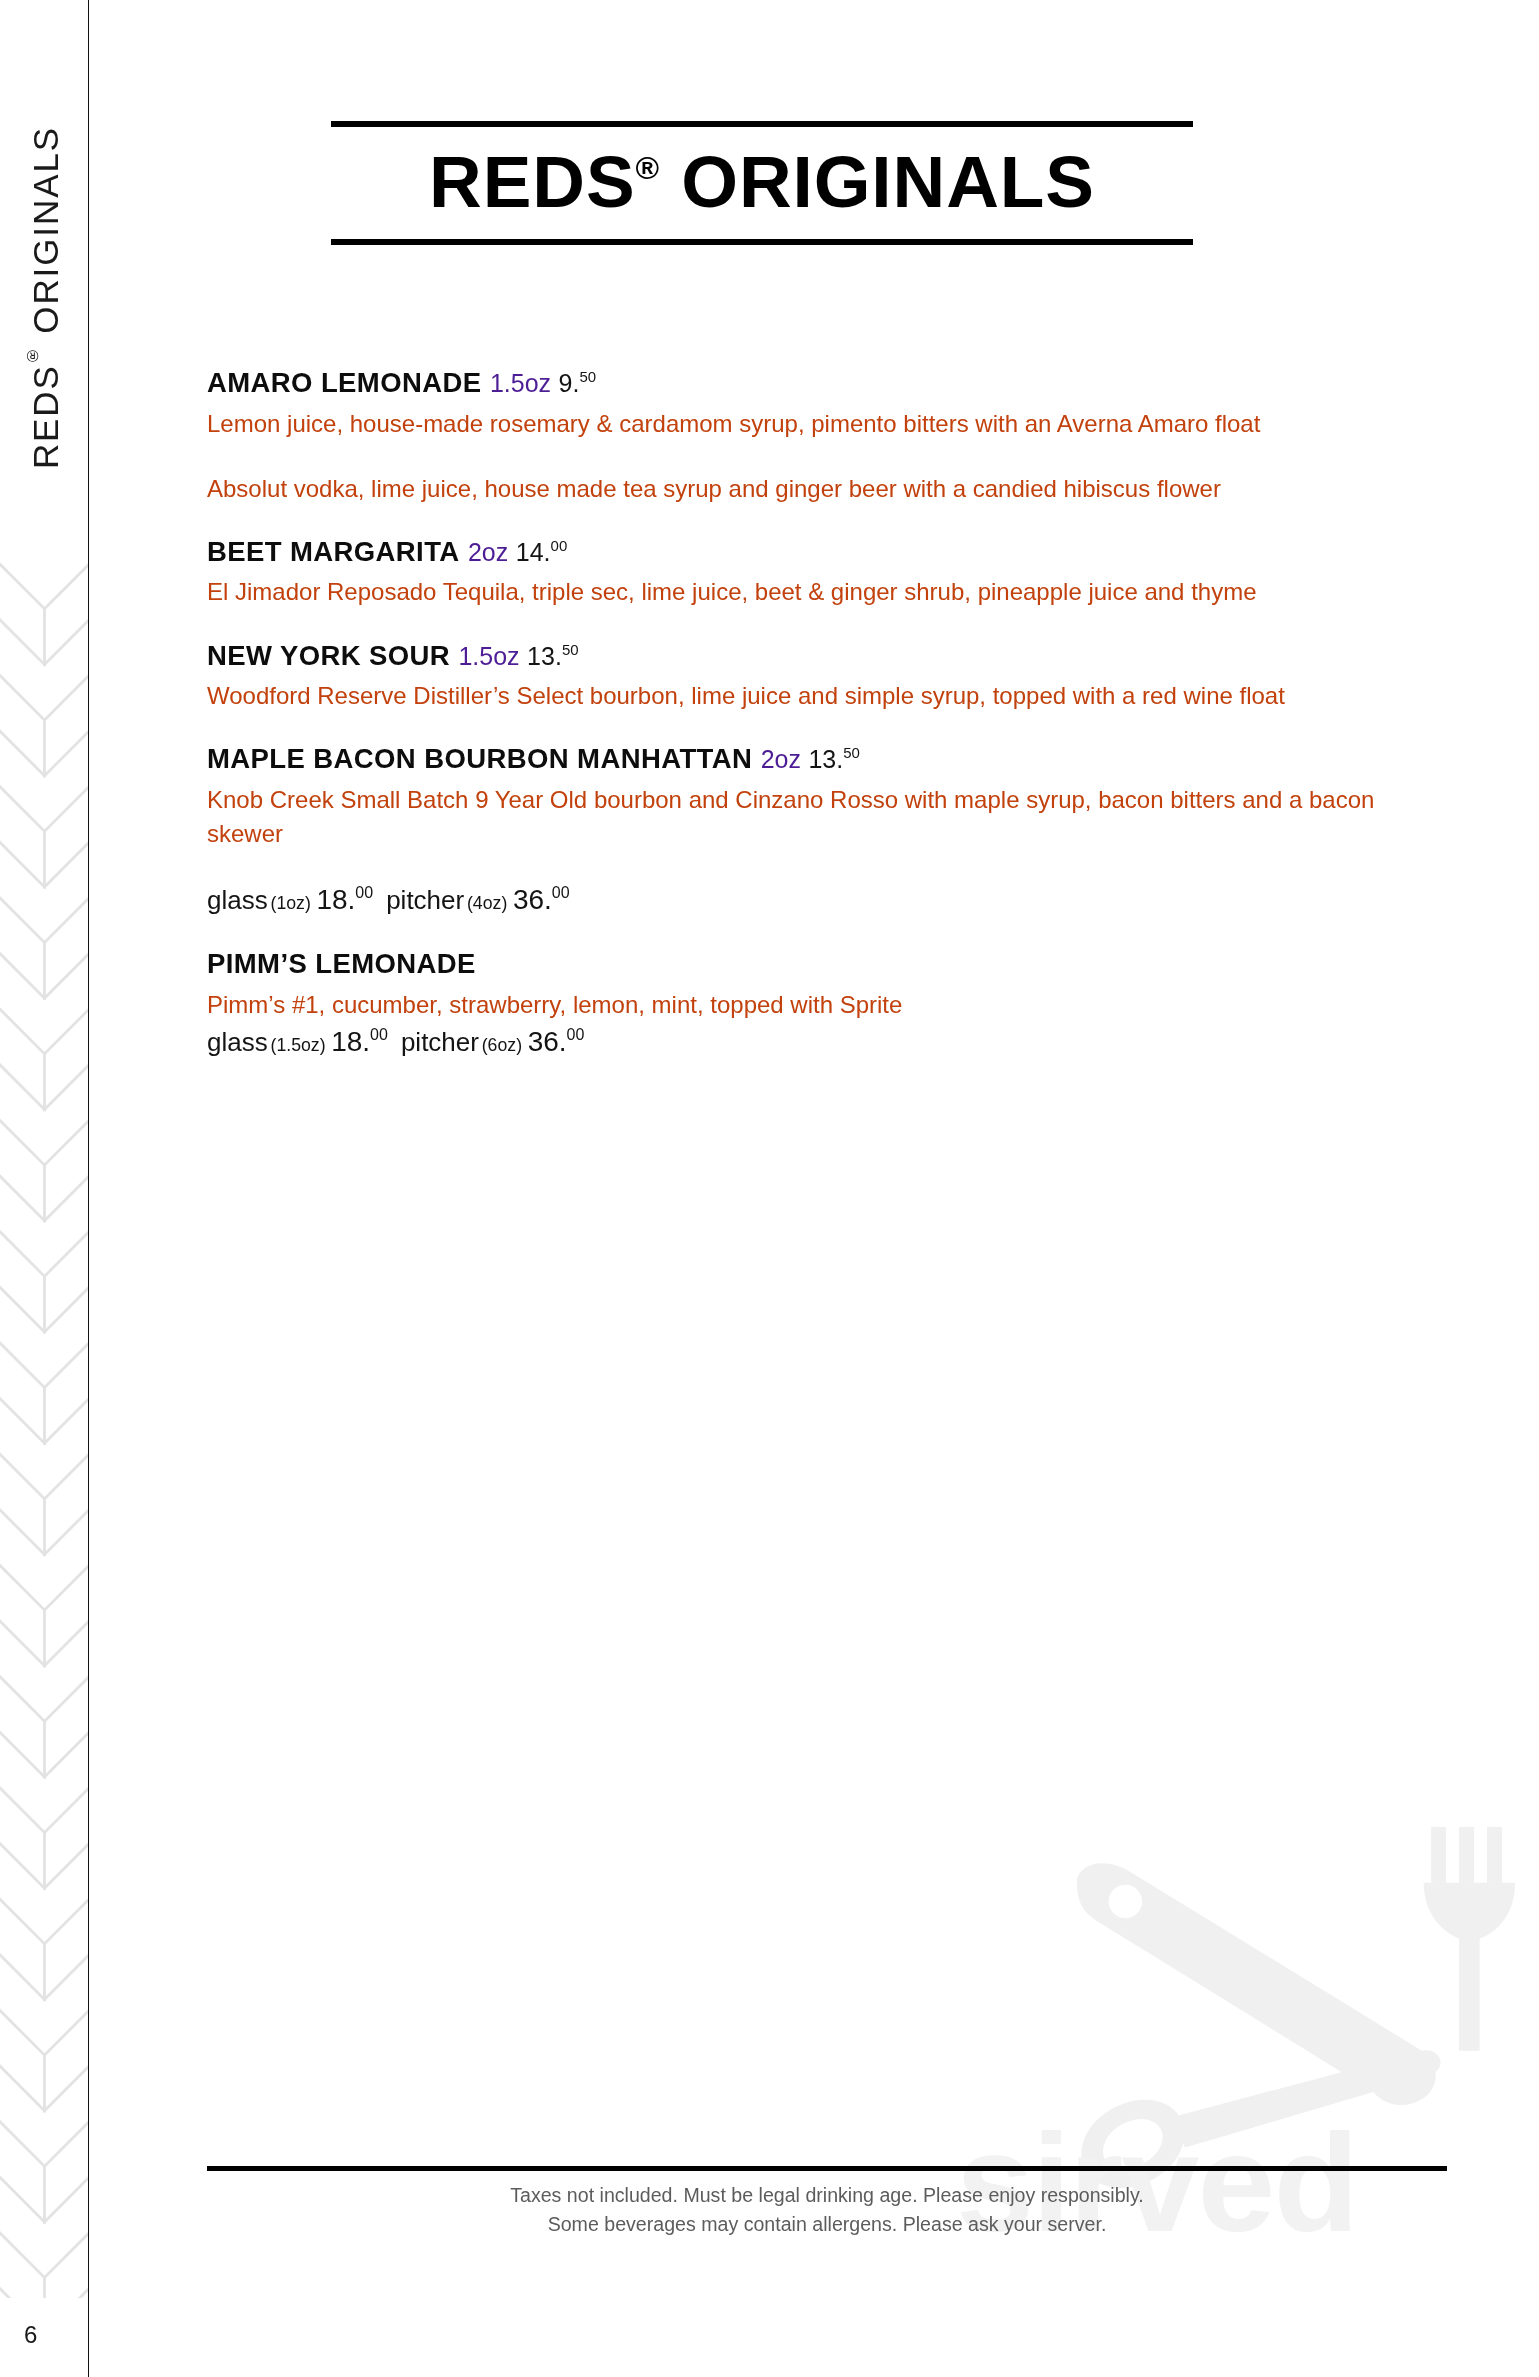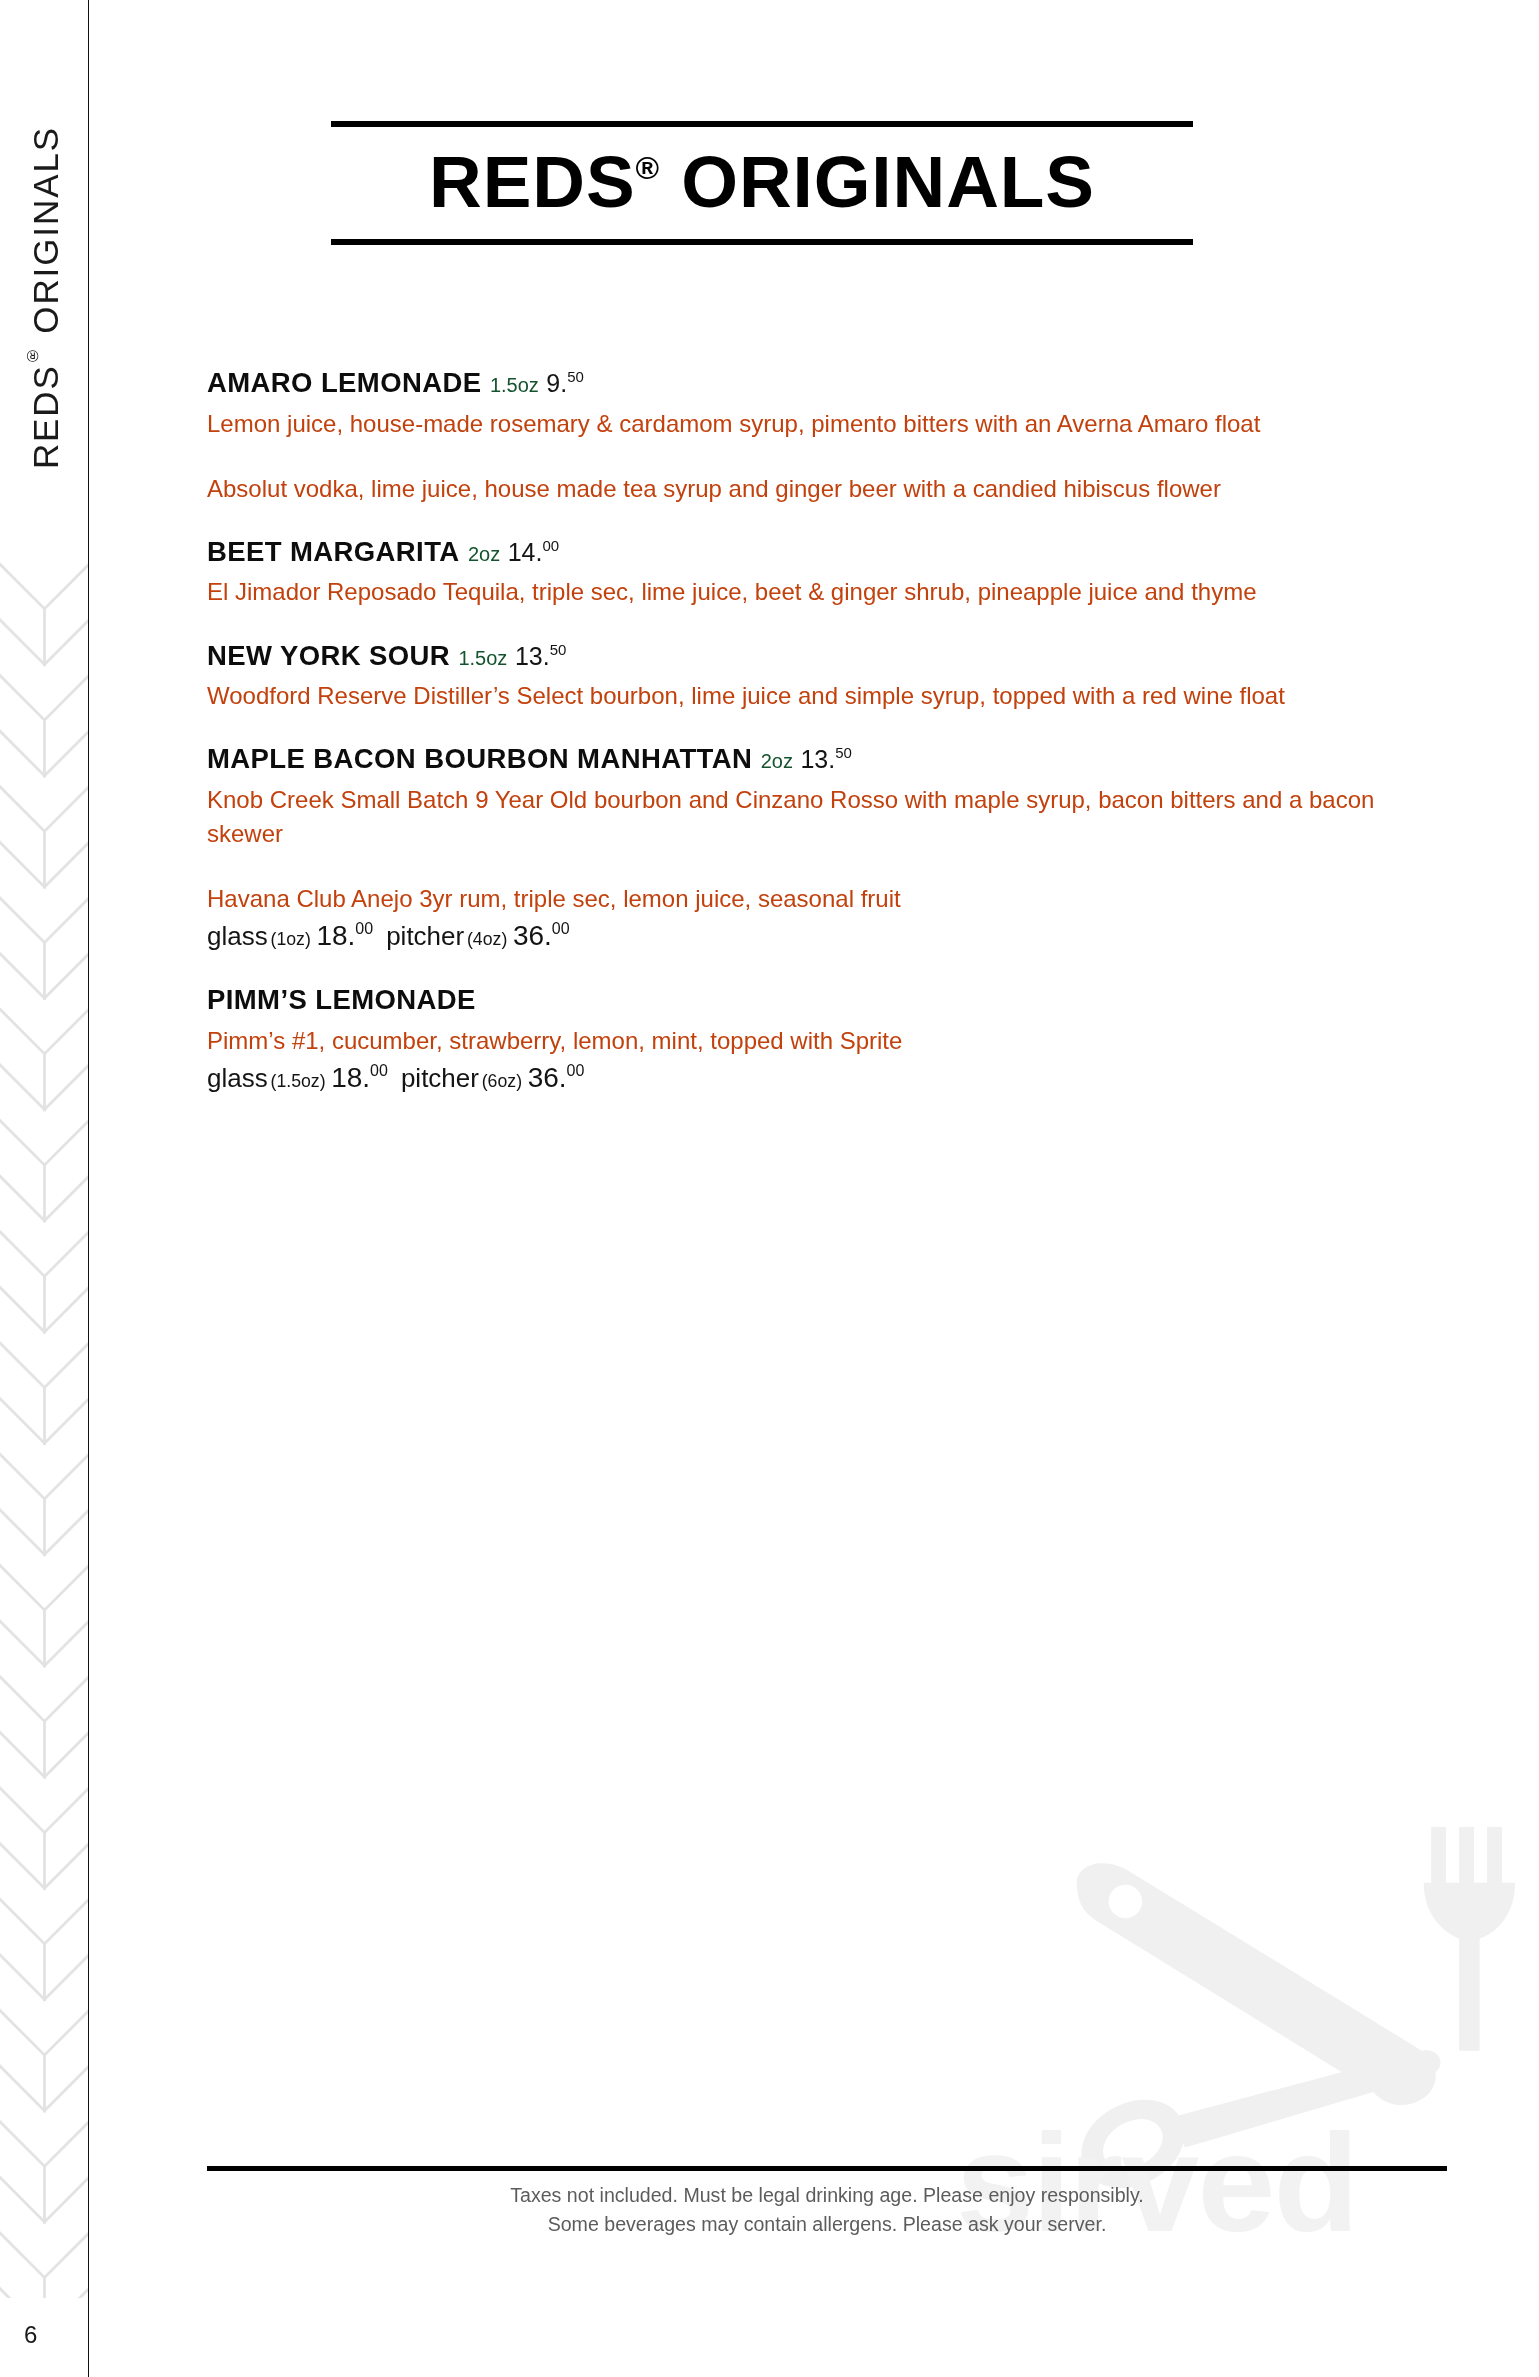--- a/index.html
+++ b/index.html
@@ -125,23 +125,23 @@
     margin-bottom: 8.4px;
   }
   .item-name {
     font-size: 27.5px;
     font-weight: 700;
     letter-spacing: 0.4px;
     color: #0d0d0d;
     font-family: "Liberation Sans", sans-serif;
   }
   .item-size {
-    font-size: 20px;
+    font-size: 25px;
     font-weight: 400;
-    color: #14532d;
+    color: #4c1d95;
     margin-left: 8.4px;
     font-family: "Liberation Sans", sans-serif;
   }
   .item-price {
     font-size: 25px;
     font-weight: 400;
     color: #141414;
     margin-left: 7.5px;
     font-family: "Liberation Sans", sans-serif;
     text-align: right;
@@ -289,21 +289,20 @@
     </div>
 
     <div class="item">
       <div class="item-head">
         <span class="item-name">MAPLE BACON BOURBON MANHATTAN</span><span class="item-size">2oz</span><span class="item-price"><span>13.</span><sup>50</sup></span>
       </div>
       <div class="item-desc">Knob Creek Small Batch 9 Year Old bourbon and Cinzano Rosso with maple syrup, bacon bitters and a bacon skewer</div>
     </div>
 
     <div class="item">
-      <div class="item-desc">Havana Club Anejo 3yr rum, triple sec, lemon juice, seasonal fruit</div>
       <div class="item-pricing-line">
         <span class="pl-label">glass</span><span class="pl-size">(1oz)</span><span class="pl-price"><span>18.</span><sup>00</sup></span><span class="pl-gap"></span><span class="pl-label">pitcher</span><span class="pl-size">(4oz)</span><span class="pl-price"><span>36.</span><sup>00</sup></span>
       </div>
     </div>
 
     <div class="item">
       <div class="item-head">
         <span class="item-name">PIMM’S LEMONADE</span>
       </div>
       <div class="item-desc">Pimm’s #1, cucumber, strawberry, lemon, mint, topped with Sprite</div>

